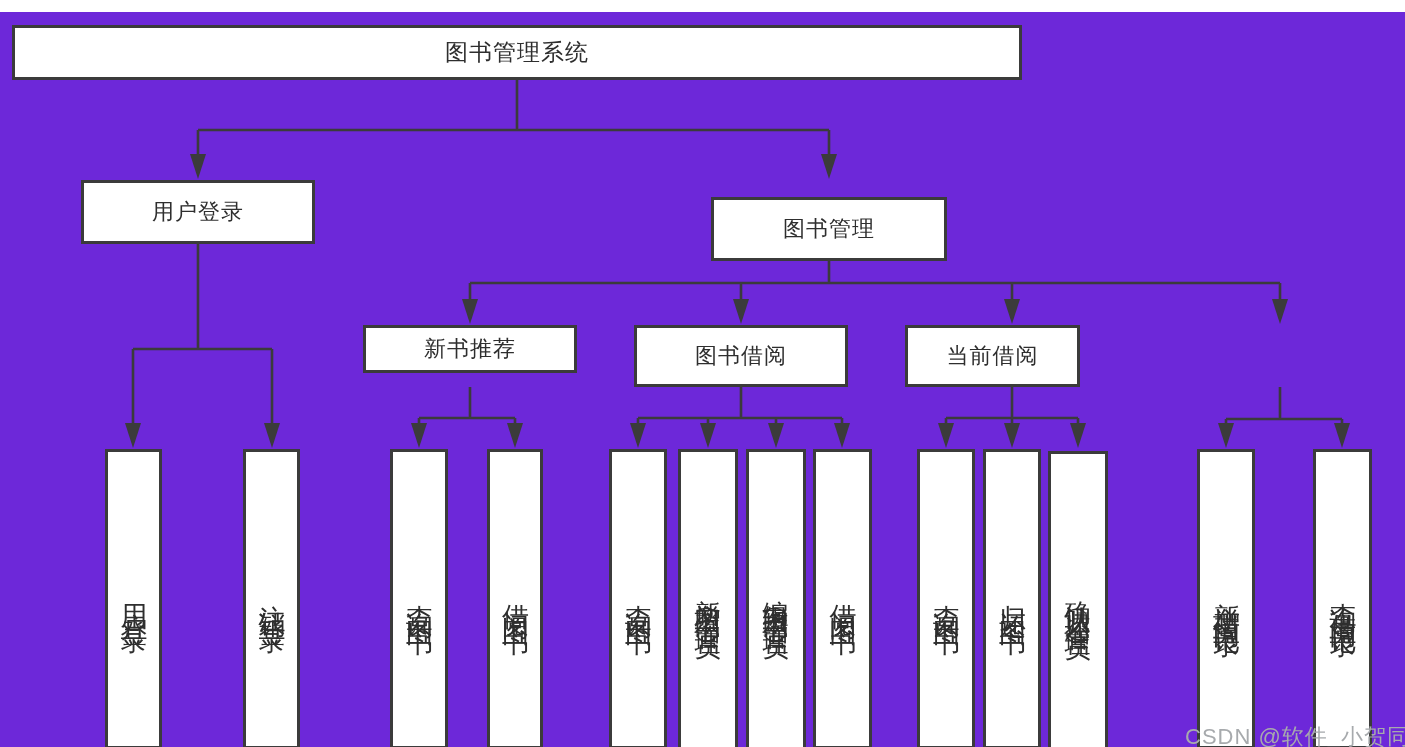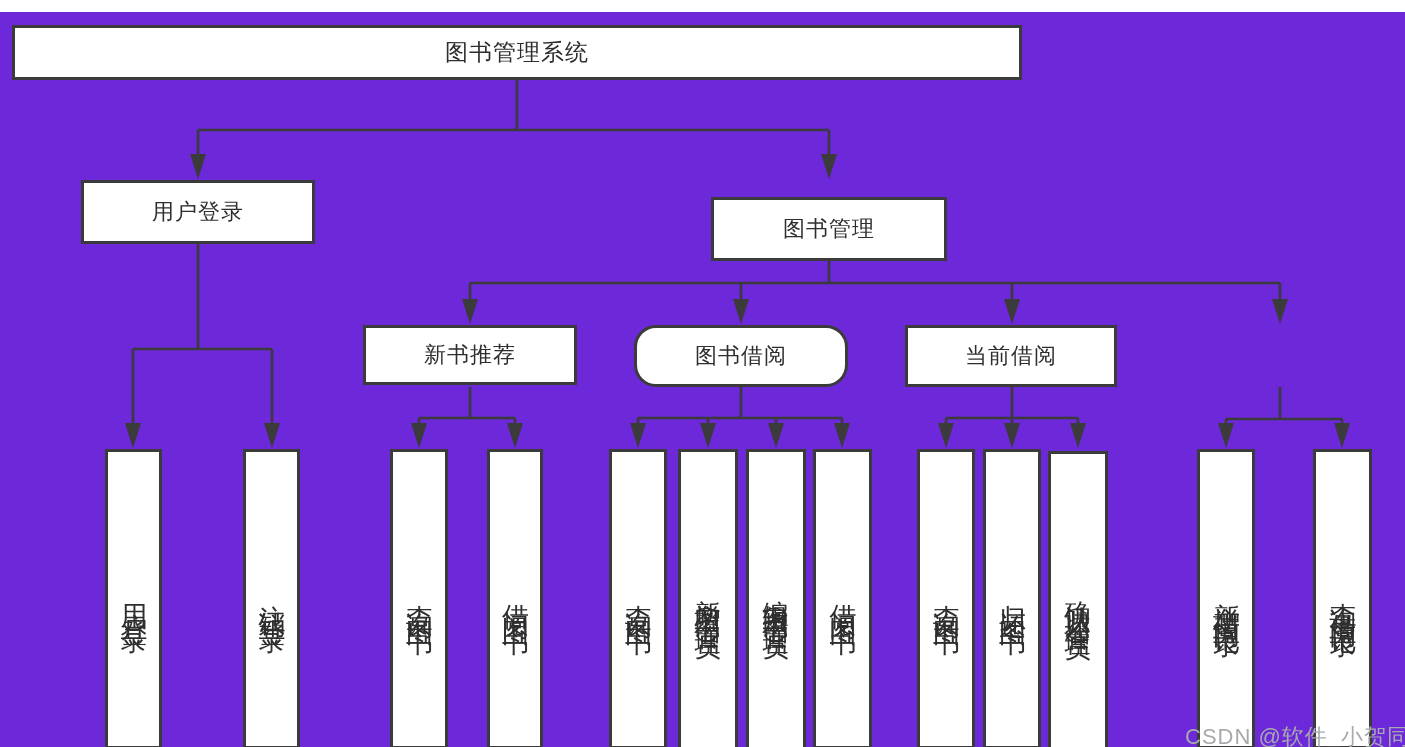--- a/index.html
+++ b/index.html
@@ -95,27 +95,27 @@
     <span>图书管理系统</span>
   </div>
 
   <div class="box hbox" style="left:81px;top:168px;width:234px;height:64px;">
     <span>用户登录</span>
   </div>
   <div class="box hbox" style="left:711px;top:185px;width:236px;height:64px;">
     <span>图书管理</span>
   </div>
 
-  <div class="box hbox" style="left:363px;top:313px;width:214px;height:60px;">
+  <div class="box hbox" style="left:363px;top:313px;width:214px;height:48px;">
     <span>新书推荐</span>
   </div>
-  <div class="box hbox" style="left:634px;top:313px;width:214px;height:62px;border-radius:22px;">
+  <div class="box hbox" style="left:634px;top:313px;width:214px;height:62px;">
     <span>图书借阅</span>
   </div>
-  <div class="box hbox" style="left:905px;top:313px;width:212px;height:62px;">
+  <div class="box hbox" style="left:905px;top:313px;width:175px;height:62px;">
     <span>当前借阅</span>
   </div>
 
   <div class="box vbox" style="left:105px;top:437px;width:57px;height:300px;">
     <span class="vtext">用户登录</span>
   </div>
   <div class="box vbox" style="left:243px;top:437px;width:57px;height:300px;">
     <span class="vtext">注销登录</span>
   </div>
 

